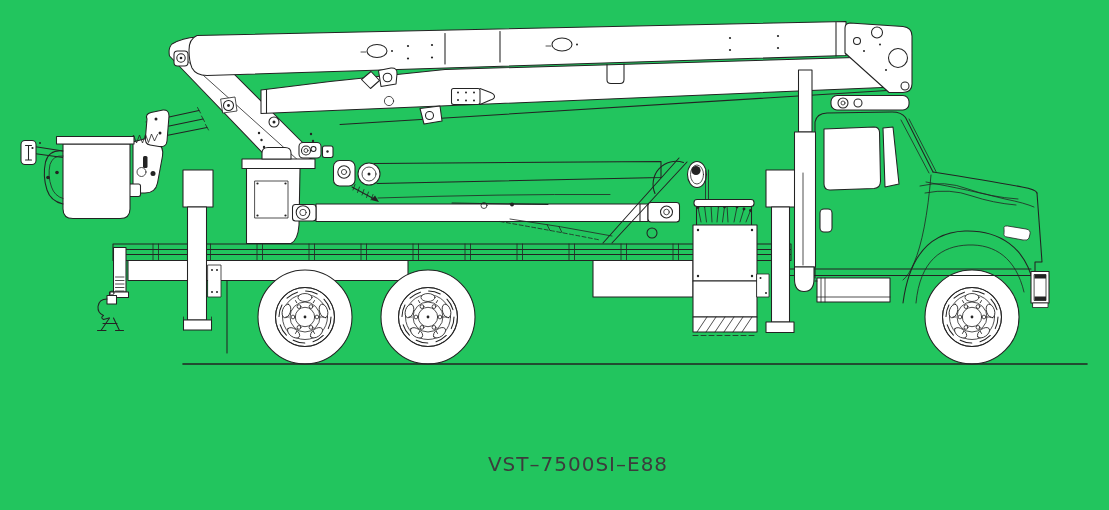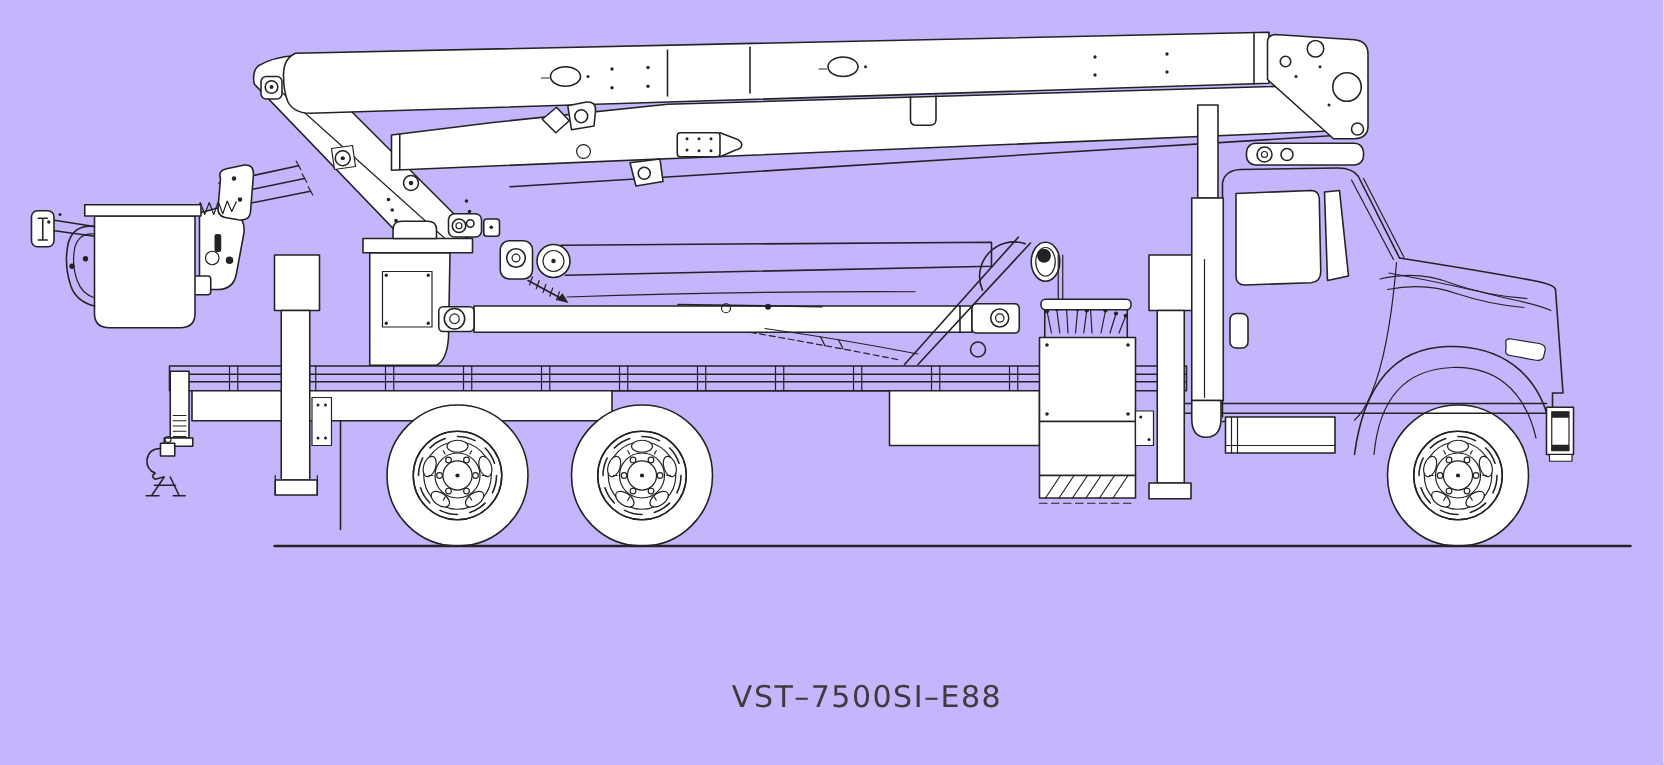--- a/index.html
+++ b/index.html
@@ -1,16 +1,16 @@
 <!DOCTYPE html>
 <html><head>
 <meta charset="utf-8">
 <style>
   html,body{margin:0;padding:0;background:#ffffff;}
-  .page{position:relative;width:1109px;height:510px;background:#c4b5fd;overflow:hidden;
+  .page{position:relative;width:1109px;height:510px;background:#22c55e;overflow:hidden;
         font-family:"DejaVu Sans",sans-serif;}
   svg{position:absolute;left:0;top:0;}
   svg *{stroke:#232323;stroke-width:1.05;fill:none;stroke-linecap:round;stroke-linejoin:round;}
   svg .w{fill:#ffffff;}
   svg .d{fill:#232323;stroke:none;}
   svg .thin{stroke-width:0.8;}
   svg .thick{stroke-width:1.6;}
   svg .dash{stroke-dasharray:5 3;}
   svg text{stroke:none;fill:#3c3c3c;font-family:"DejaVu Sans",sans-serif;
            font-size:20px;letter-spacing:1px;}

